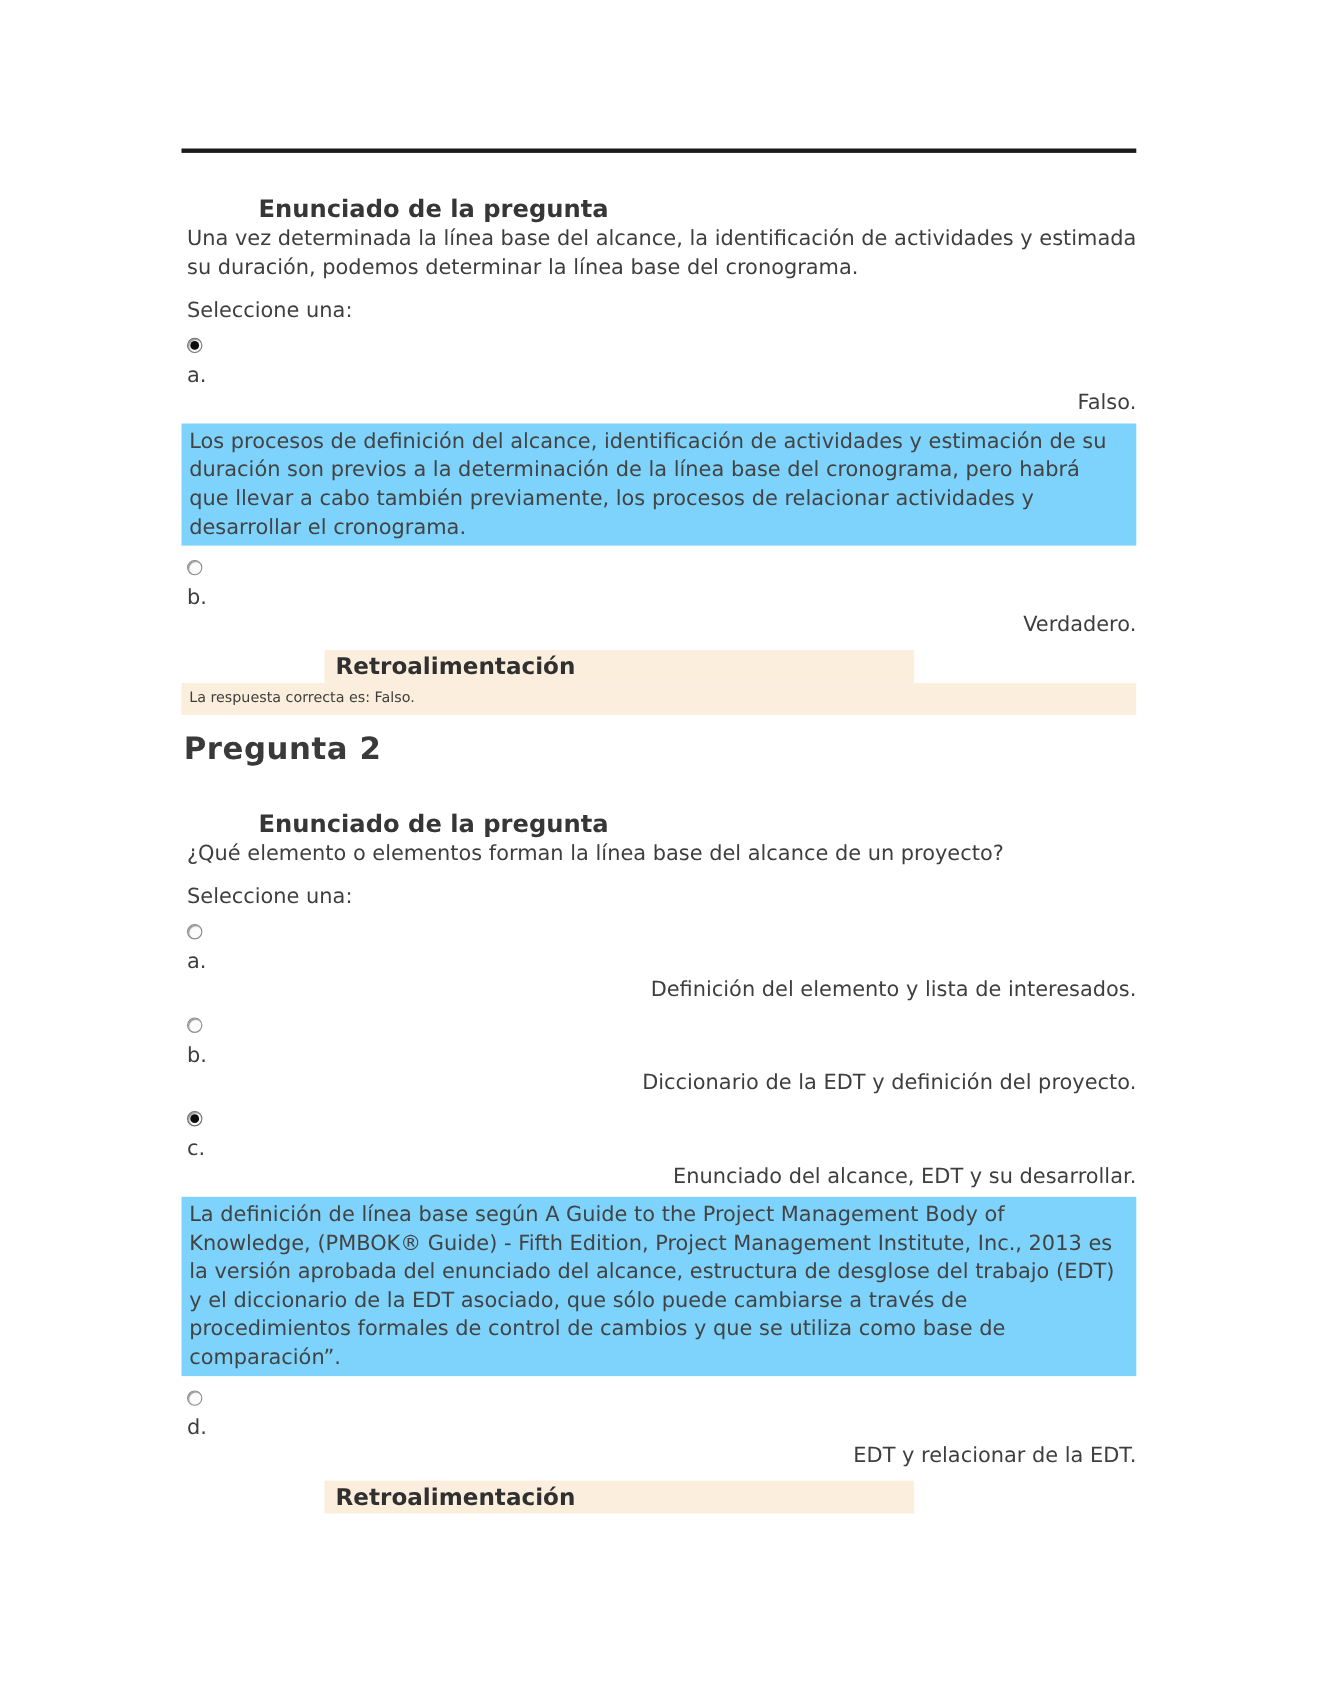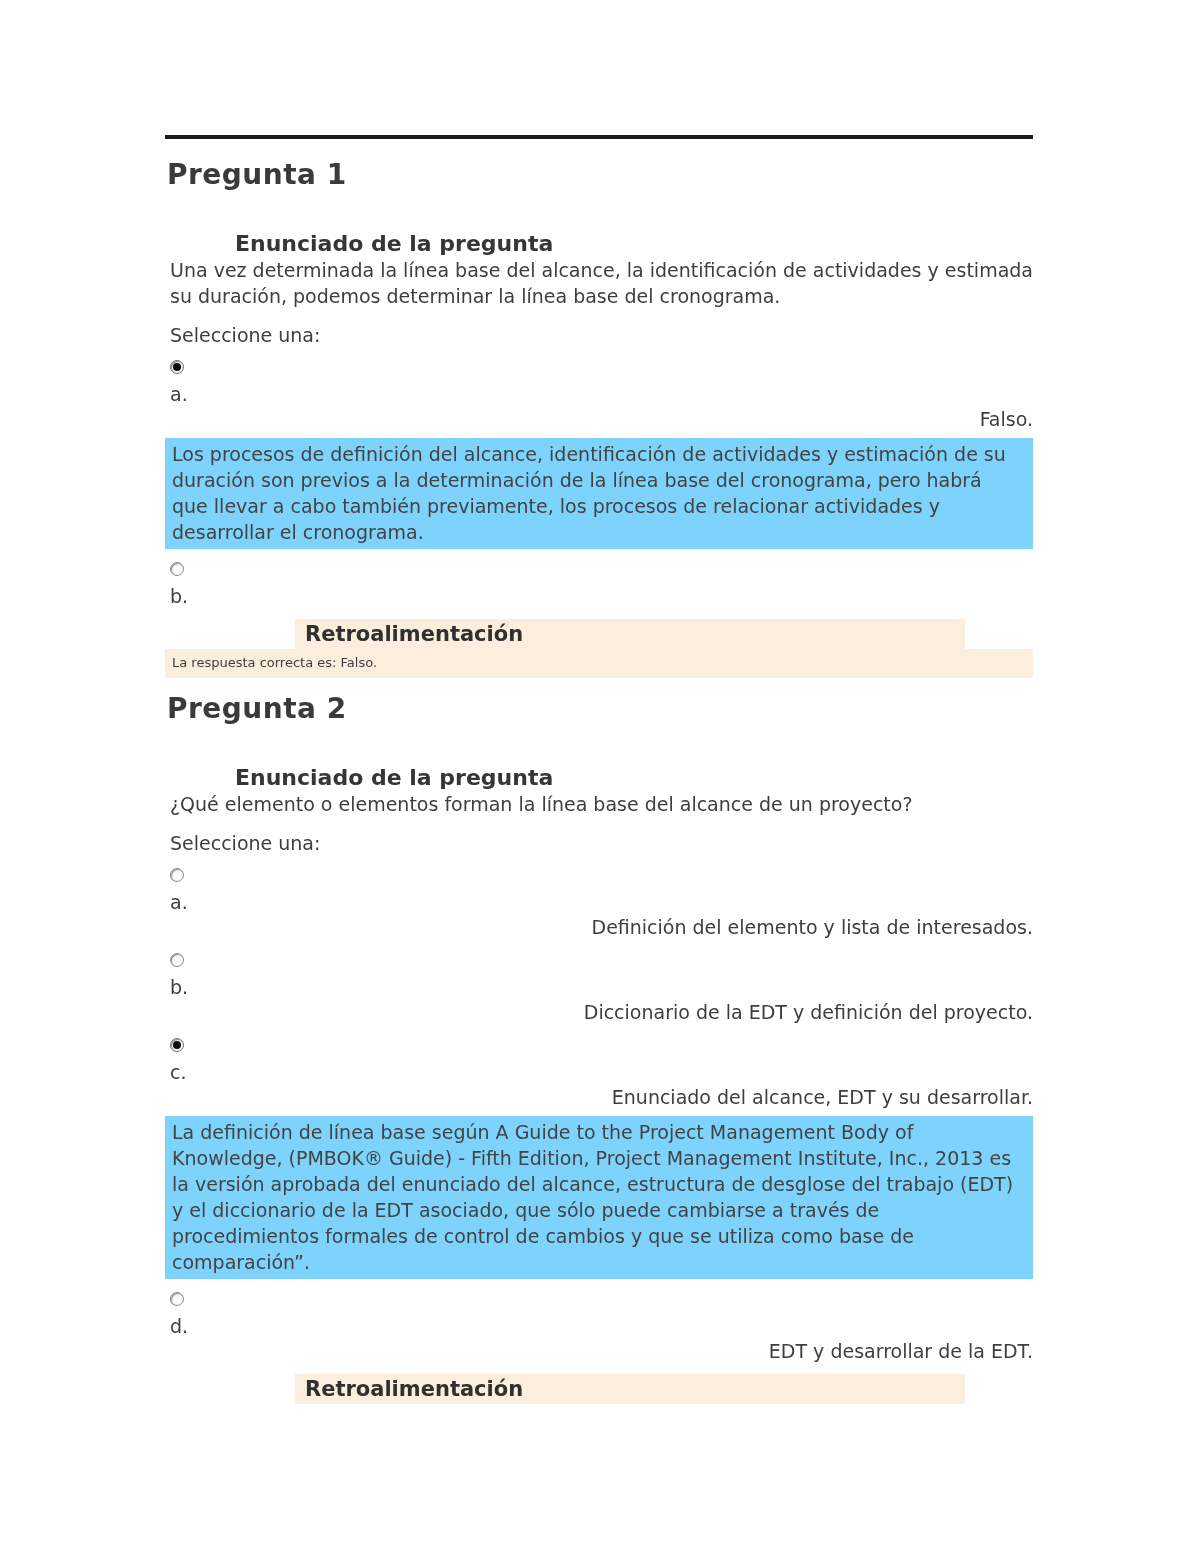--- a/index.html
+++ b/index.html
@@ -40,54 +40,54 @@
   }
   .opt-letter { font-size: 19px; line-height: 25px; margin-top: 4px; }
   .opt-text   { font-size: 19px; line-height: 25px; text-align: right; }
   .opt-feedback {
     margin: 6px 0 0 -5px; background: #7dd3fc;
     padding: 3px 10px 4px 7px;
     font-size: 19px; line-height: 26px; color: #434343;
   }
 
   .retro {
-    margin: 10px 0 0 130px; width: 670px;
+    margin: 10px 0 0 130px; width: 536px;
     background: #fbeedc; color: #303030;
     font-size: 21px; line-height: 26px; font-weight: bold;
     padding: 2px 0 2px 10px;
   }
   .answer-line {
     background: #fbeedc; color: #3e3e3e;
     font-size: 13px; line-height: 25px;
     padding: 1px 0 3px 7px;
   }
 </style>
 </head>
 <body>
 
 <div class="content">
 
   <div class="rule"></div>
 
   <section class="question q1">
-    <div class="q-title">Pregunta 1</div>
     <div class="prompt-label">Enunciado de la pregunta</div>
     <p class="statement">Una vez determinada la línea base del alcance, la identificación de actividades y estimada su duración, podemos determinar la línea base del cronograma.</p>
     <div class="select-label">Seleccione una:</div>
 
     <div class="option">
       <span class="radio selected"></span>
       <div class="opt-letter">a.</div>
       <div class="opt-text">Falso.</div>
       <div class="opt-feedback">Los procesos de definición del alcance, identificación de actividades y estimación de su duración son previos a la determinación de la línea base del cronograma, pero habrá que llevar a cabo también previamente, los procesos de relacionar actividades y desarrollar el cronograma.</div>
     </div>
 
     <div class="option">
       <span class="radio"></span>
       <div class="opt-letter">b.</div>
+      <div class="opt-text">Verdadero.</div>
     </div>
 
     <div class="retro">Retroalimentación</div>
     <div class="answer-line">La respuesta correcta es: Falso.</div>
   </section>
 
   <section class="question q2">
     <div class="q-title">Pregunta 2</div>
     <div class="prompt-label">Enunciado de la pregunta</div>
     <p class="statement">¿Qué elemento o elementos forman la línea base del alcance de un proyecto?</p>
@@ -108,19 +108,19 @@
     <div class="option">
       <span class="radio selected"></span>
       <div class="opt-letter">c.</div>
       <div class="opt-text">Enunciado del alcance, EDT y su desarrollar.</div>
       <div class="opt-feedback">La definición de línea base según A Guide to the Project Management Body of Knowledge, (PMBOK® Guide) - Fifth Edition, Project Management Institute, Inc., 2013 es la versión aprobada del enunciado del alcance, estructura de desglose del trabajo (EDT) y el diccionario de la EDT asociado, que sólo puede cambiarse a través de procedimientos formales de control de cambios y que se utiliza como base de comparación”.</div>
     </div>
 
     <div class="option">
       <span class="radio"></span>
       <div class="opt-letter">d.</div>
-      <div class="opt-text">EDT y desarrollar de la EDT.</div>
+      <div class="opt-text">EDT y relacionar de la EDT.</div>
     </div>
 
     <div class="retro">Retroalimentación</div>
   </section>
 
 </div>
 
 </body></html>

